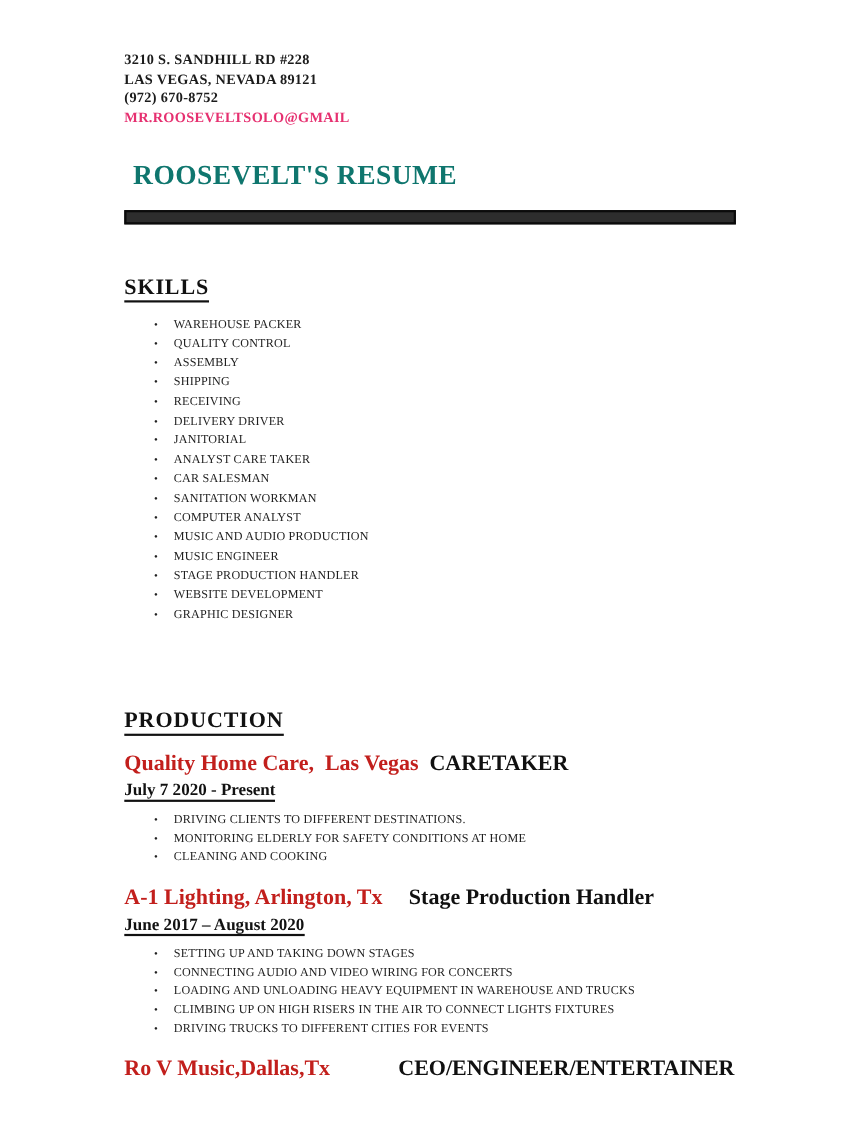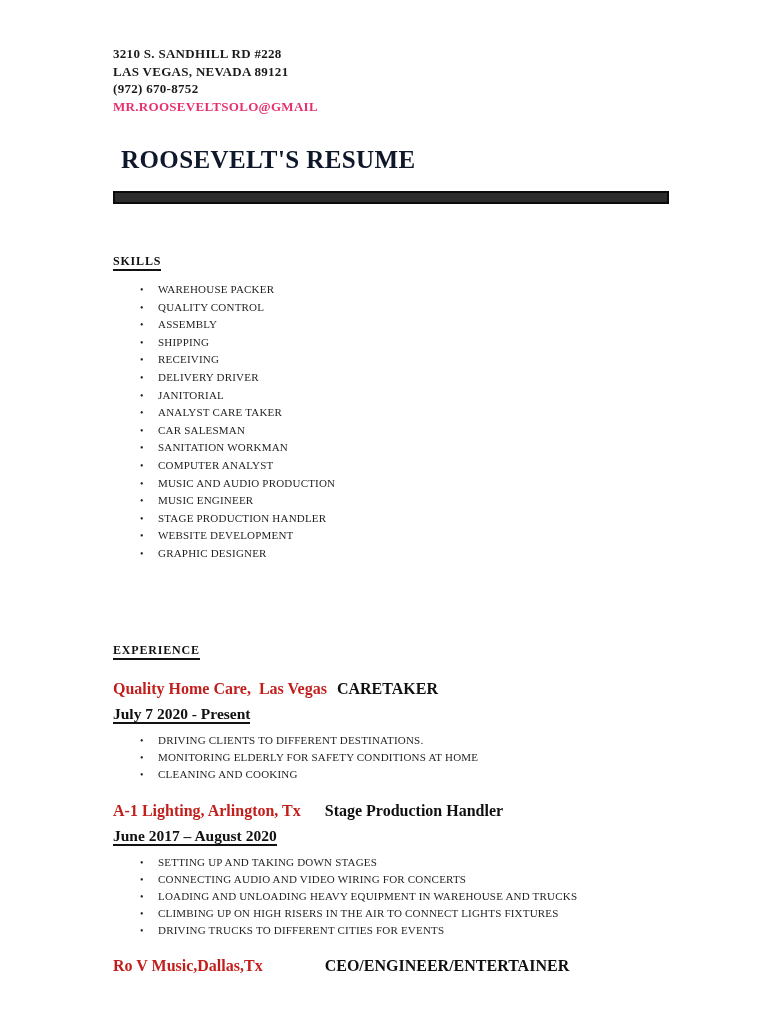--- a/index.html
+++ b/index.html
@@ -8,39 +8,39 @@
     font-family:"Liberation Serif","DejaVu Serif",serif;
     color:#1c1c1c;overflow:hidden;
   }
   .content{padding:45px 80px 0 113px;}
 
   
   .contact{font-weight:bold;font-size:13px;line-height:17.5px;letter-spacing:.3px;color:#1b1b1b;}
   .contact .email{color:#e63070;}
 
   
-  .title{font-size:25px;font-weight:bold;letter-spacing:.4px;margin:30px 0 0 8px;line-height:29px;color:#0f172a;}
+  .title{font-size:25px;font-weight:bold;letter-spacing:.4px;margin:30px 0 0 8px;line-height:29px;color:#0f766e;}
 
   
   .bar{margin-top:17px;width:552px;height:9px;background:#2d2d2d;border:2px solid #0b0b0b;}
 
   
-  .section-heading{font-size:12px;font-weight:bold;letter-spacing:.8px;line-height:18px;color:#111;}
+  .section-heading{font-size:20px;font-weight:bold;letter-spacing:.8px;line-height:18px;color:#111;}
   .section-heading .u{border-bottom:2px solid #111;padding-bottom:1px;}
   .skills-heading{margin-top:48px;}
   .experience-heading{margin-top:78px;}
 
   
   ul{list-style:none;margin:11px 0 0 0;padding:0 0 0 27px;}
   li{display:flex;align-items:baseline;font-size:11px;line-height:16.6px;letter-spacing:.2px;color:#1f1f1f;}
   .exp-list li{line-height:17px;}
   .blt{width:18px;flex:0 0 18px;font-size:10px;color:#222;}
 
   
-  .job-line{font-size:16px;font-weight:bold;line-height:20px;}
+  .job-line{font-size:20px;font-weight:bold;line-height:20px;}
   .job-line .company{color:#c21f1c;white-space:pre;}
   .job-line .role{color:#101010;}
   .job-0{margin-top:20px;}
   .job-1{margin-top:18px;}
   .job-2{margin-top:17px;}
   .role-0{margin-left:10px;}
   .role-1{margin-left:24px;}
   .role-2{margin-left:62px;}
   .dates{margin-top:6px;font-size:15.5px;font-weight:bold;color:#111;}
   .dates .u{border-bottom:2px solid #111;padding-bottom:0px;}
@@ -126,21 +126,21 @@
         <span class="blt">•</span>
         <span>WEBSITE DEVELOPMENT</span>
       </li>
     <li>
         <span class="blt">•</span>
         <span>GRAPHIC DESIGNER</span>
       </li>
   </ul>
 
   <h2 class="section-heading experience-heading">
-    <span class="u">EXPERIENCE</span>
+    <span class="u">PRODUCTION</span>
   </h2>
 
   <div class="job-line job-0">
     <span class="company">Quality Home Care,  Las Vegas</span><span class="role role-0">CARETAKER</span>
   </div>
   <div class="dates">
     <span class="u">July 7 2020 - Present</span>
   </div>
   <ul class="exp-list">
     <li>

